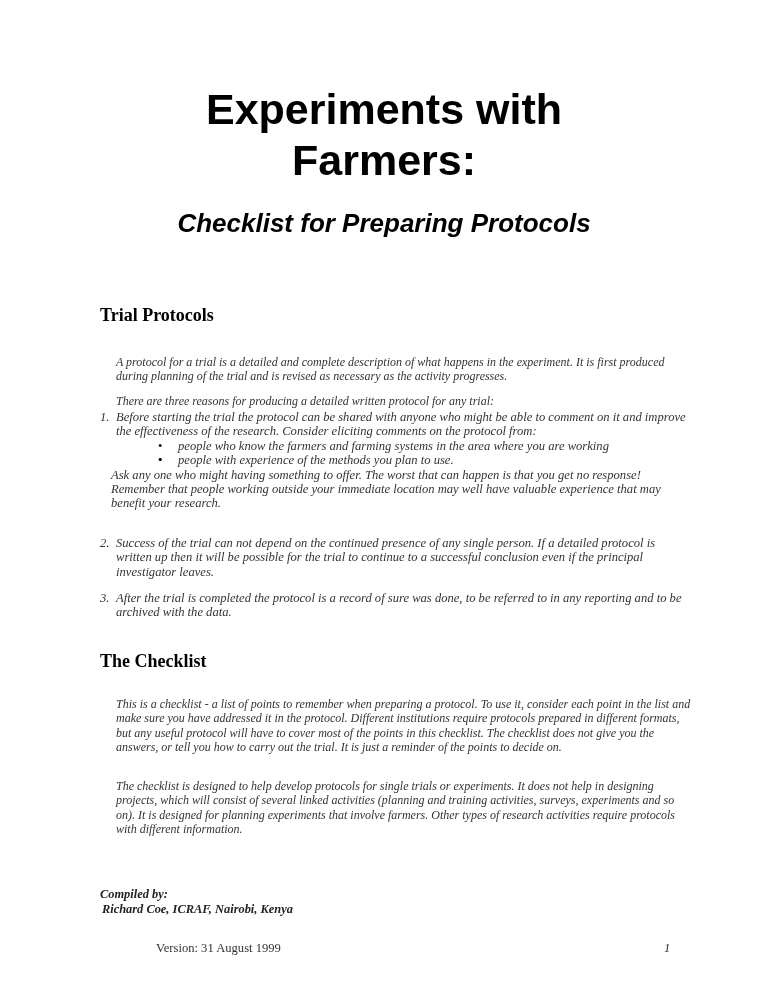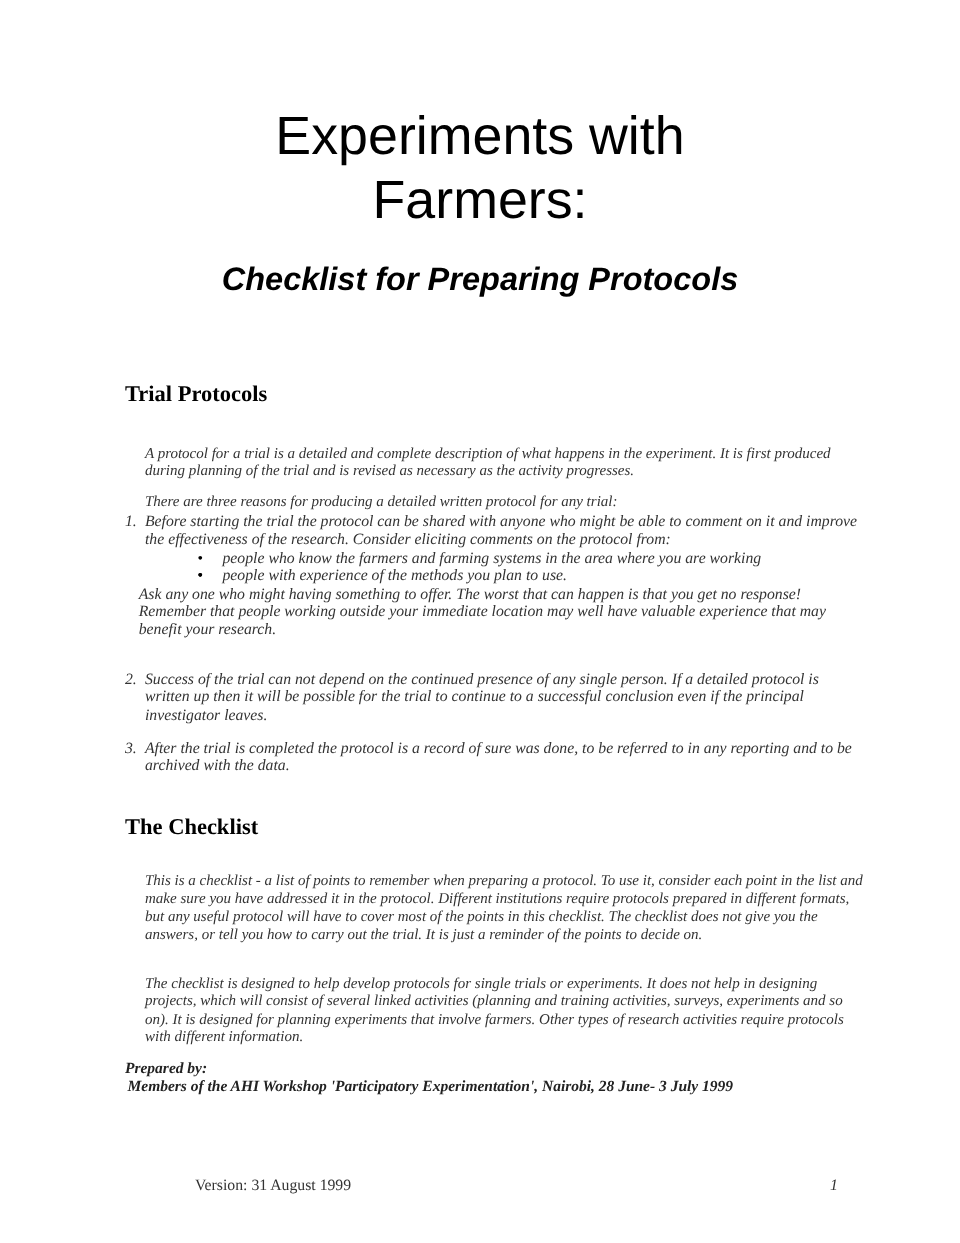--- a/index.html
+++ b/index.html
@@ -1,21 +1,21 @@
 <!DOCTYPE html>
 <html><head>
 <meta charset="utf-8">
 <style>
   html, body { margin: 0; padding: 0; background: #ffffff; }
   body { width: 768px; height: 994px; position: relative; overflow: hidden; color: #222; }
   .page { position: absolute; left: 0; top: 0; width: 768px; height: 994px; }
 
   .title {
     position: absolute; left: 0; width: 768px; text-align: center;
-    font-family: "Liberation Sans", sans-serif; font-weight: normal; color: #000;
+    font-family: "Liberation Sans", sans-serif; font-weight: bold; color: #000;
     font-size: 43px; line-height: 51px; top: 84px; margin: 0;
   }
   .subtitle {
     position: absolute; left: 0; width: 768px; text-align: center;
     font-family: "Liberation Sans", sans-serif; font-weight: bold; font-style: italic; color: #000;
     font-size: 26px; line-height: 30px; top: 208px; margin: 0;
   }
 
   .heading {
     position: absolute; left: 100px;
@@ -101,22 +101,22 @@
     <span class="num">3.</span>
     <div class="body">After the trial is completed the protocol is a record of sure was done, to be referred to in any reporting and to be archived with the data.</div>
   </div>
 
   <h3 class="heading" style="top:652px;">The Checklist</h3>
 
   <p class="para" style="top:681px;">This is a checklist - a list of points to remember when preparing a protocol. To use it, consider each point in the list and make sure you have addressed it in the protocol. Different institutions require protocols prepared in different formats, but any useful protocol will have to cover most of the points in this checklist. The checklist does not give you the answers, or tell you how to carry out the trial. It is just a reminder of the points to decide on.</p>
 
   <p class="para" style="top:763px;">The checklist is designed to help develop protocols for single trials or experiments. It does not help in designing projects, which will consist of several linked activities (planning and training activities, surveys, experiments and so on). It is designed for planning experiments that involve farmers. Other types of research activities require protocols with different information.</p>
 
-  <div class="meta" style="top:847px;">
-    <span>Prepared by:</span>
-    <span class="val">Members of the AHI Workshop  'Participatory Experimentation', Nairobi, 28 June- 3 July 1999</span>
+
+  <div class="meta" style="top:887px;">
+    <span>Compiled by:</span>
+    <span class="val">Richard Coe, ICRAF, Nairobi,  Kenya</span>
   </div>
-
 
   <div class="footer-version">Version: 31 August 1999</div>
   <div class="footer-page">1</div>
 
 </div>
 
 </body></html>

